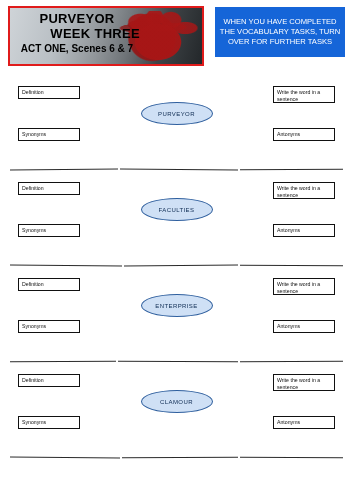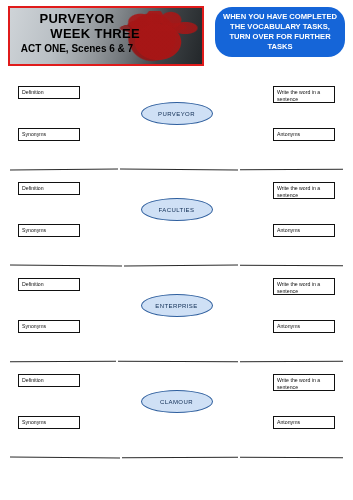--- a/index.html
+++ b/index.html
@@ -78,30 +78,29 @@
   .title-line3 { font-size: 10px; margin-top: 2px; }
 
   .instruction-box {
     position: absolute;
     right: 0;
     top: 1px;
     width: 130px;
     height: 50px;
     background: #1565d8;
     color: #ffffff;
-    font-weight: bold;
+    font-weight: normal;
     font-size: 7.6px;
     line-height: 1.32;
     text-align: center;
     display: flex;
     align-items: center;
     justify-content: center;
     padding: 0 4px;
     box-sizing: border-box;
-    border-radius: 17px;
   }
 
   
   .block {
     position: absolute;
     left: 8px;
     width: 337px;
     height: 92px;
   }
 

